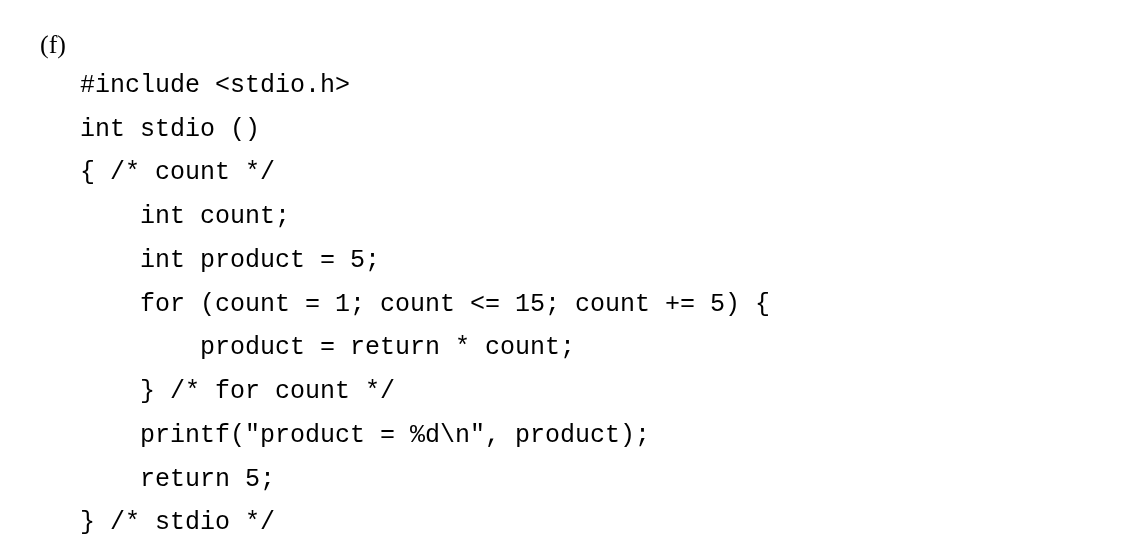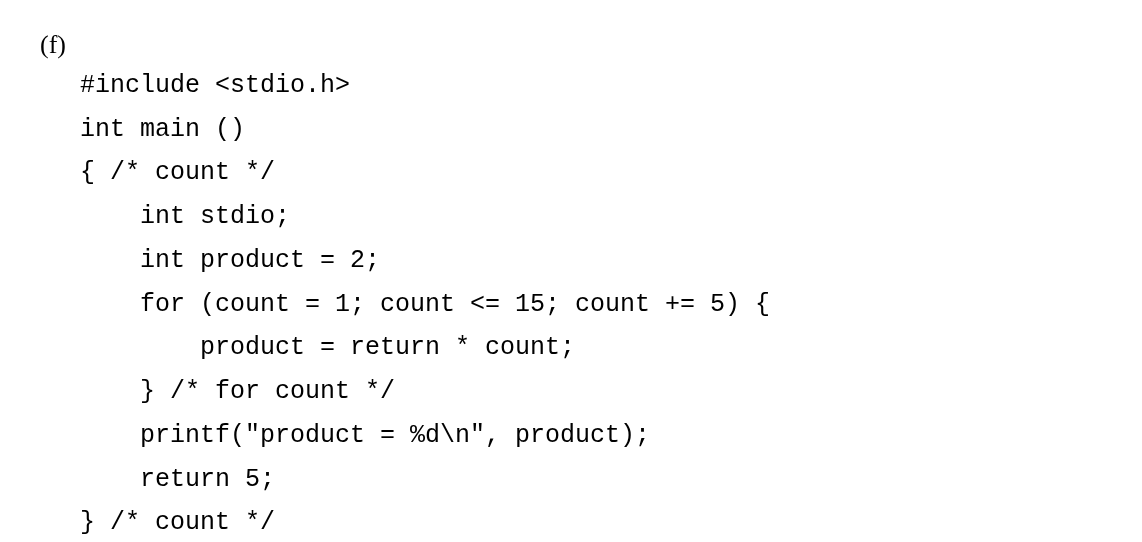--- a/index.html
+++ b/index.html
@@ -29,23 +29,23 @@
       line-height: 1.75;
     }
   </style>
 </head>
 <body>
 
 <div class="container">
   <div class="label">(f)</div>
   <div class="code-block">
 <span>#include &lt;stdio.h&gt;</span>
-<span>int main ()</span>
+<span>int stdio ()</span>
 <span>{ /* count */</span>
-<span>    int stdio;</span>
-<span>    int product = 2;</span>
+<span>    int count;</span>
+<span>    int product = 5;</span>
 <span>    for (count = 1; count &lt;= 15; count += 5) {</span>
 <span>        product = return * count;</span>
 <span>    } /* for count */</span>
 <span>    printf("product = %d\n", product);</span>
 <span>    return 5;</span>
-<span>} /* count */</span></div>
+<span>} /* stdio */</span></div>
 </div>
 
 </body></html>

